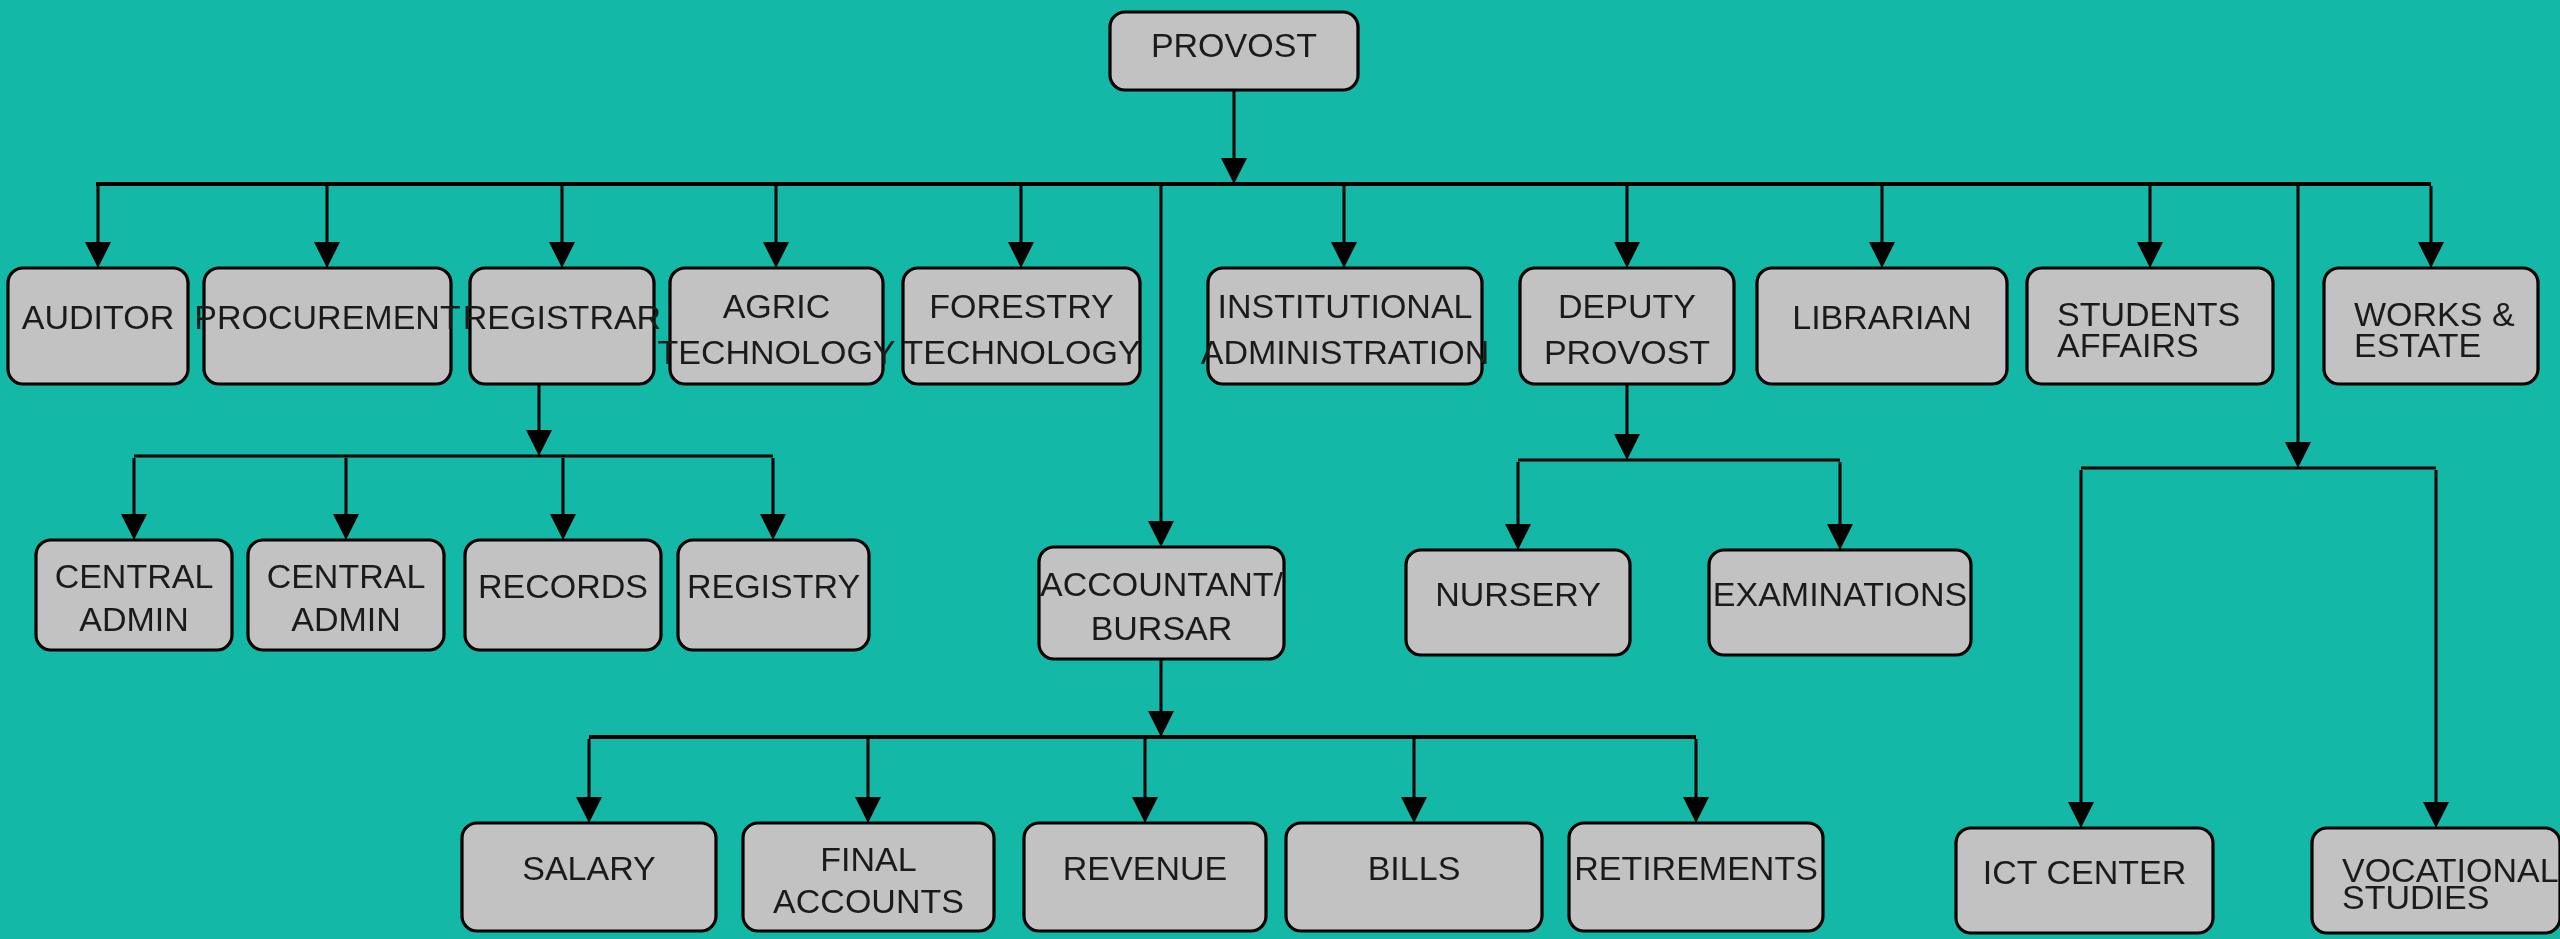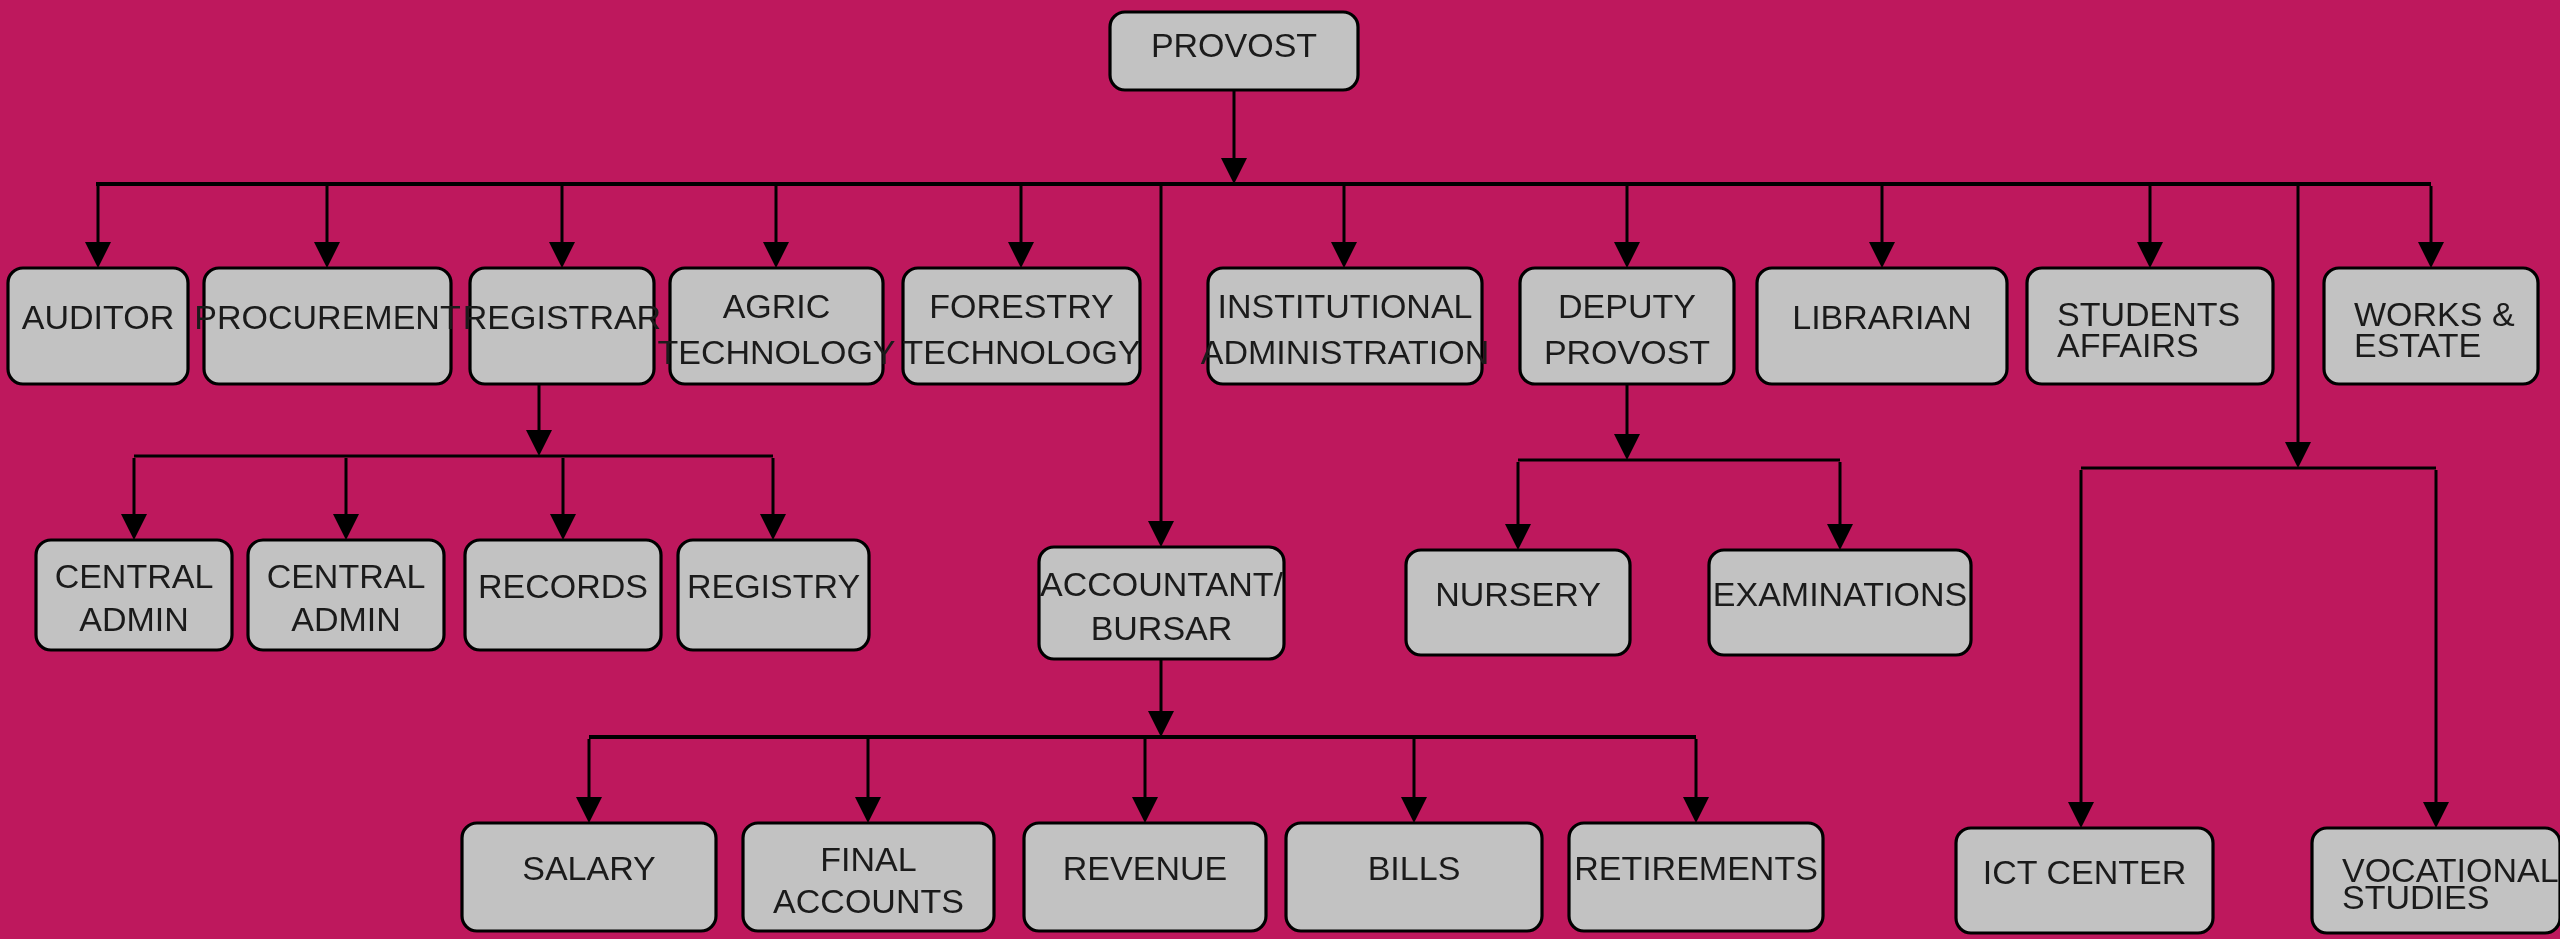--- a/index.html
+++ b/index.html
@@ -4,21 +4,21 @@
 <style>
   html, body {
     margin: 0;
     padding: 0;
     background: #ffffff;
   }
   .stage {
     position: relative;
     width: 2560px;
     height: 939px;
-    background: #be185d;
+    background: #14b8a6;
     overflow: hidden;
   }
   svg text {
     font-family: "Liberation Sans", sans-serif;
     font-size: 34px;
     fill: #1b1b1b;
   }
   svg .node-rect {
     stroke-linejoin: round;
   }

